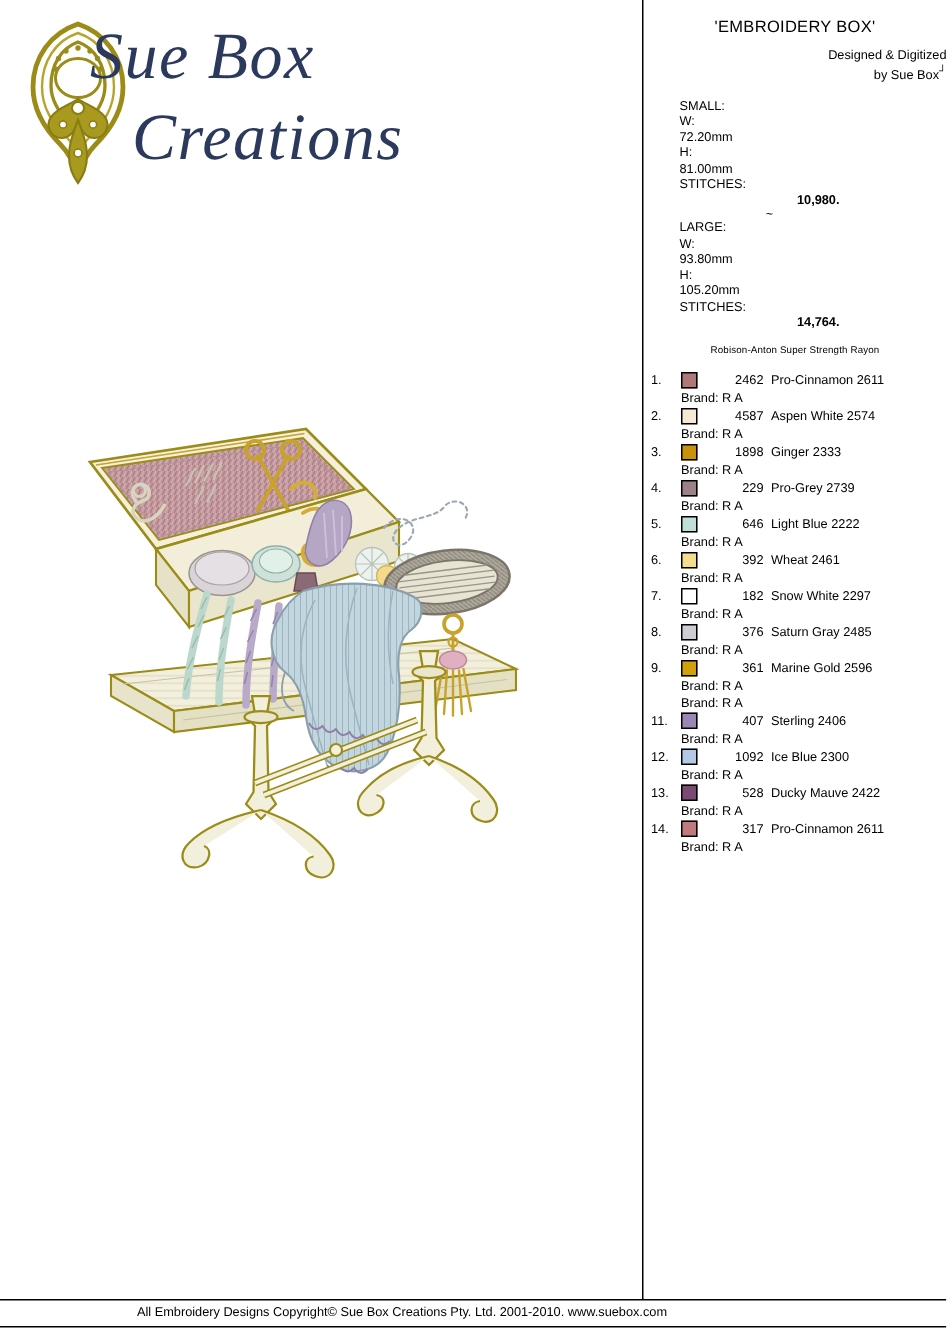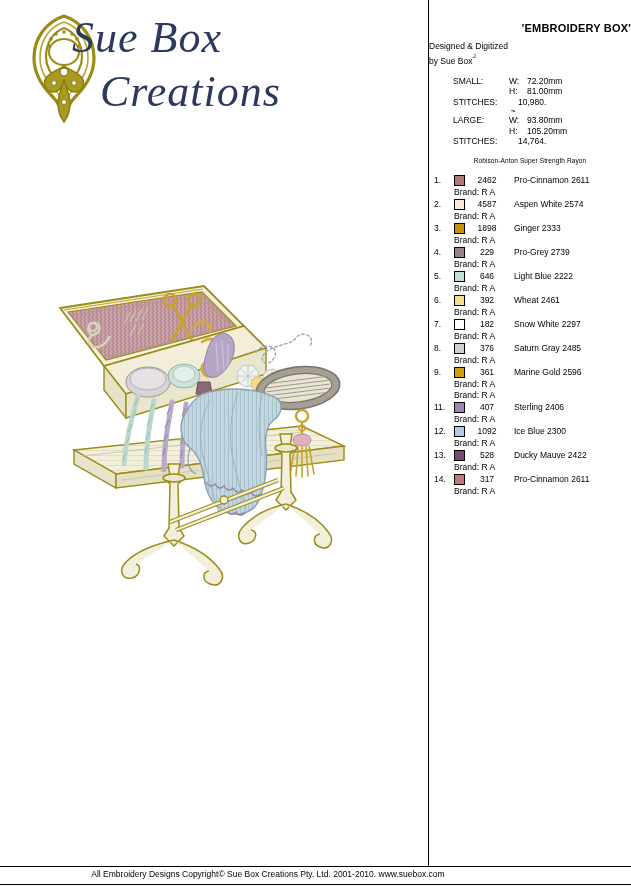--- a/index.html
+++ b/index.html
@@ -15,21 +15,21 @@
     position: relative;
     width: 631px;
     height: 887px;
     background: #ffffff;
     overflow: hidden;
   }
 
   
   #logo {
     position: absolute;
-    left: 20px;
+    left: 8px;
     top: 4px;
     width: 262px;
     height: 122px;
   }
   #logo svg { display: block; }
 
   
   #artwork {
     position: absolute;
     left: 52px;
@@ -67,59 +67,61 @@
 
   
   #right-panel {
     position: absolute;
     left: 429px;
     top: 0;
     width: 202px;
     height: 866px;
   }
   .design-title {
+    text-align: center;
+    font-size: 11px;
+    font-weight: normal;
+    letter-spacing: .2px;
+    margin-top: 12px;
+  }
+  .credit {
     text-align: right;
-    font-size: 11px;
-    font-weight: bold;
-    letter-spacing: .2px;
-    margin-top: 22px;
-  }
-  .credit {
-    text-align: left;
     font-size: 8.5px;
     line-height: 11px;
     margin-top: 7px;
   }
   .credit .sup {
     font-size: 7px;
     vertical-align: super;
   }
 
   
   .size-block {
     margin-top: 9px;
     font-size: 8.5px;
     line-height: 10.5px;
     padding-left: 24px;
   }
   .size-row {
     display: flex;
     white-space: nowrap;
+    flex-direction: column;
   }
   .size-lbl { width: 56px; }
   .size-dim { width: 18px; }
   .size-val {
     width: 58px;
     text-align: left;
     padding-right: 2px;
   }
   .size-val.stitch {
-    text-align: right;
+    text-align: center;
     padding-left: 9px;
     width: auto;
+    font-weight: bold;
   }
   .tilde {
     text-align: center;
     font-size: 8.5px;
     line-height: 8px;
     padding-right: 58px;
   }
   .brandline {
     text-align: center;
     font-size: 6.5px;
@@ -148,21 +150,21 @@
   }
   .c-swatch {
     width: 11px;
     height: 11px;
     border: 1px solid #000;
     box-sizing: border-box;
     flex: 0 0 auto;
   }
   .c-code {
     width: 44px;
-    text-align: center;
+    text-align: right;
     padding-right: 5px;
     font-size: 8.5px;
   }
   .c-name { font-size: 8.5px; }
   .c-brand {
     padding-left: 22px;
     font-size: 8.5px;
     font-weight: normal;
     height: 11px;
     line-height: 11px;

